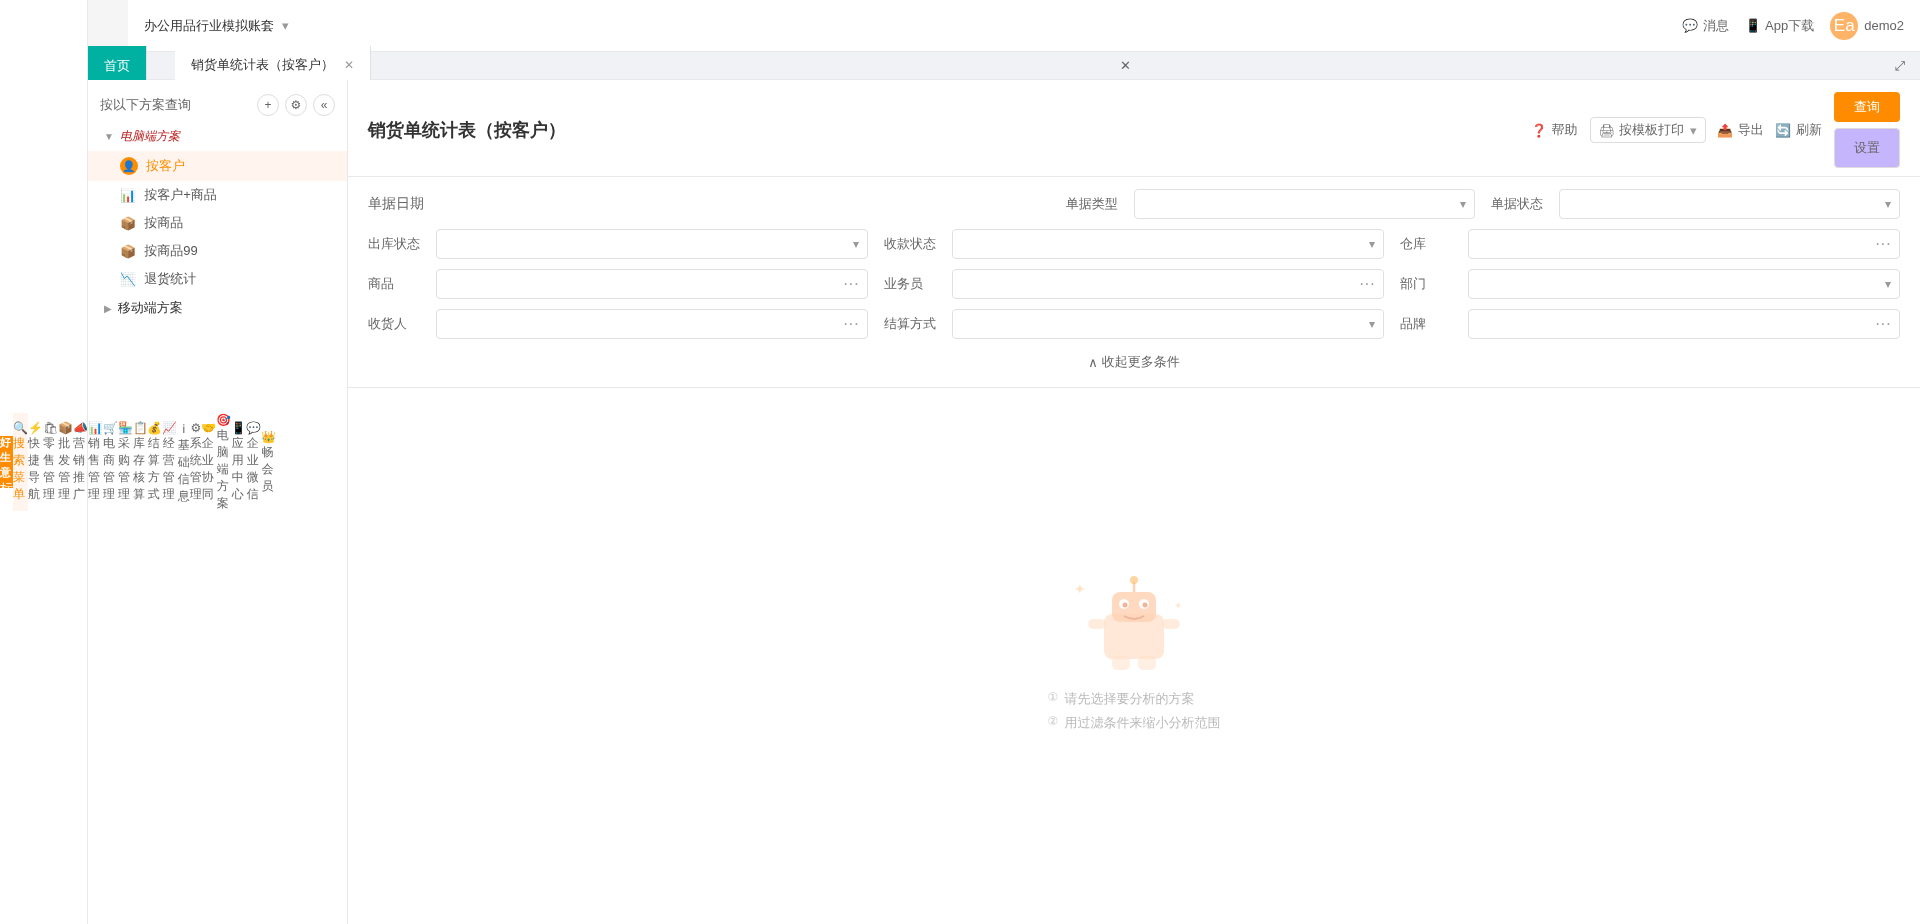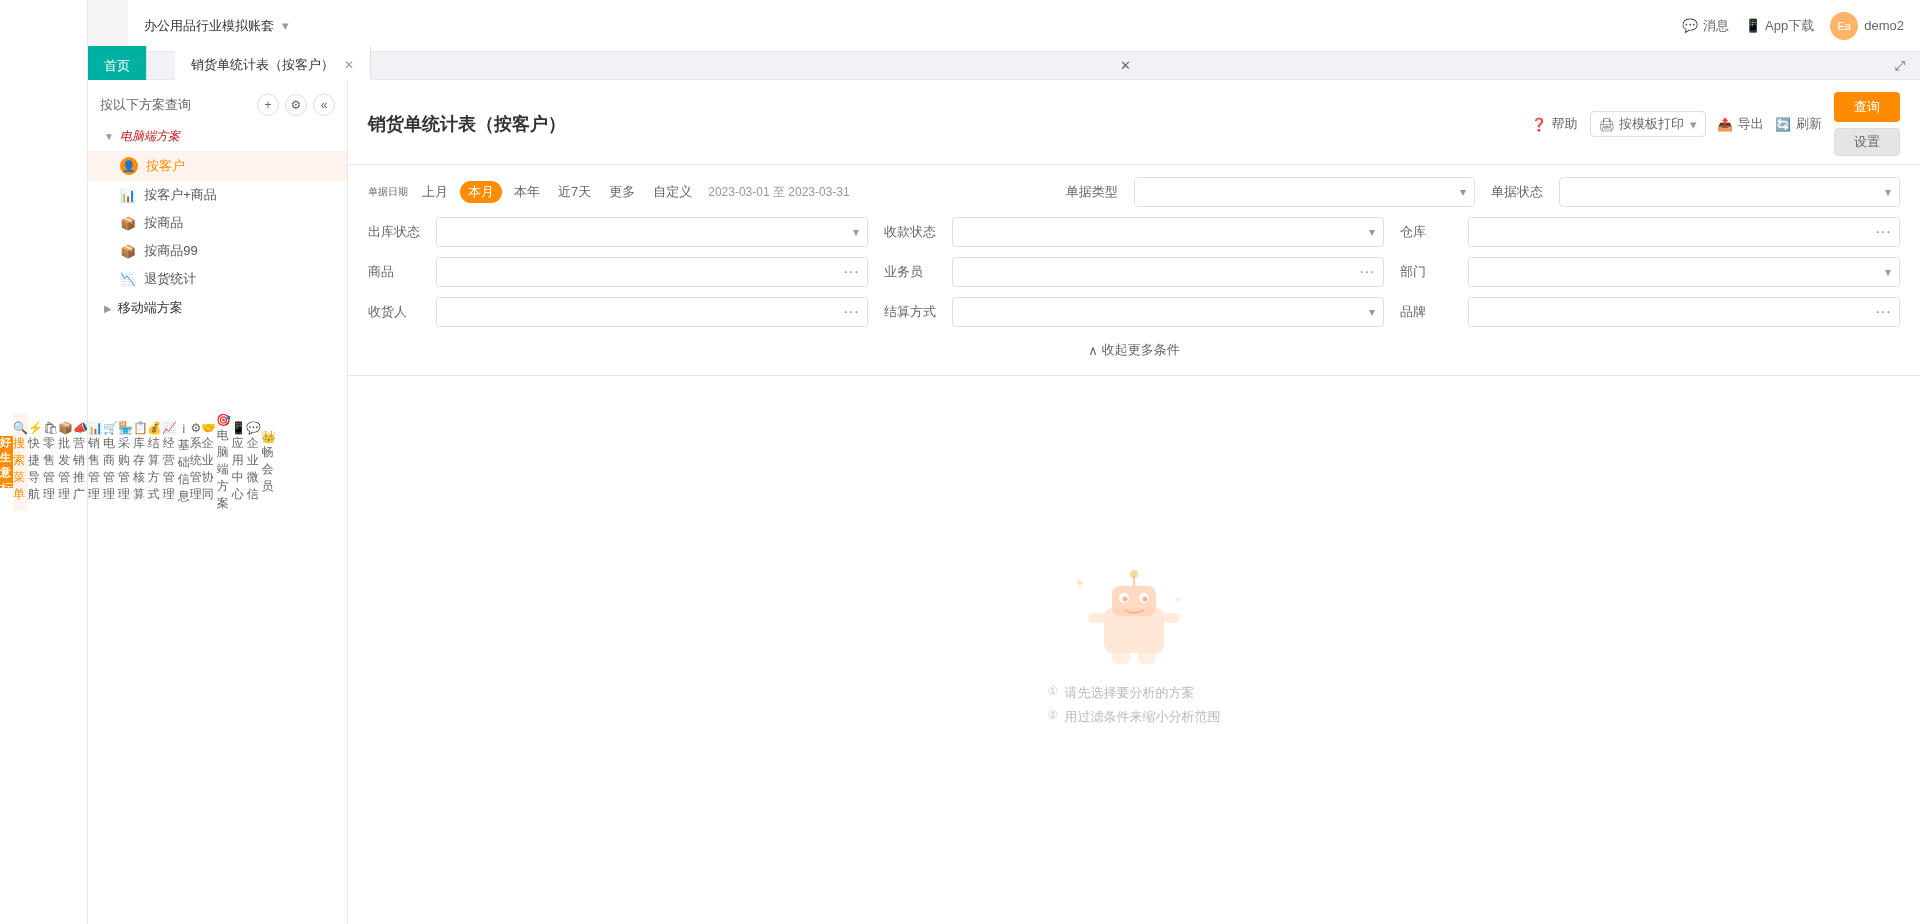--- a/index.html
+++ b/index.html
@@ -14,21 +14,21 @@
     .search-menu { background: #fff5ee; color: #ff8c00; font-size: 12px; }
 
     
     .main { flex: 1; display: flex; flex-direction: column; overflow: hidden; }
 
     
     .topbar { height: 52px; background: #fff; border-bottom: 1px solid #e8e8e8; display: flex; align-items: center; padding: 0 16px; justify-content: space-between; margin-left: 40px; }
     .topbar-left { display: flex; align-items: center; gap: 8px; font-size: 13px; color: #333; }
     .topbar-right { display: flex; align-items: center; gap: 16px; font-size: 13px; color: #666; }
     .topbar-right-item { display: flex; align-items: center; gap: 4px; cursor: pointer; }
-    .avatar { width: 28px; height: 28px; border-radius: 50%; background: #ffb366; display: flex; align-items: center; justify-content: center; color: #fff; font-size: 11px; overflow: hidden; }
+    .avatar { width: 28px; height: 28px; border-radius: 50%; background: #ffb366; display: flex; align-items: center; justify-content: center; color: #fff; font-size: 17px; overflow: hidden; }
 
     
     .tabs-bar { height: 28px; background: #f0f2f5; display: flex; align-items: center; padding: 0 0; border-bottom: 1px solid #e8e8e8; gap: 28px; }
     .tab { padding: 0 16px; height: 40px; display: flex; align-items: center; gap: 6px; cursor: pointer; font-size: 13px; color: #666; background: #f0f2f5; border-right: 1px solid #e0e0e0; }
     .tab.active { background: #fff; color: #333; border-bottom: 2px solid #fff; }
     .tab-close { color: #999; font-size: 12px; margin-left: 4px; }
     .tab-home { background: #00b0a0; color: #fff; }
     .tab-expand { margin-left: auto; width: 40px; height: 40px; display: flex; align-items: center; justify-content: center; cursor: pointer; color: #666; }
 
     
@@ -51,30 +51,30 @@
     .right-panel { flex: 1; display: flex; flex-direction: column; overflow: hidden; }
 
     
     .page-header { padding: 12px 20px 8px 20px; background: #fff; display: flex; align-items: center; justify-content: space-between; border-bottom: 1px solid #e8e8e8; }
     .page-title { font-size: 18px; font-weight: 600; color: #333; }
     .page-actions { display: flex; align-items: center; gap: 12px; font-size: 13px; color: #666; }
     .page-action-btn { display: flex; align-items: center; gap: 4px; cursor: pointer; color: #666; }
     .export-btn { display: flex; align-items: center; gap: 4px; cursor: pointer; }
     .print-btn { display: flex; align-items: center; gap: 4px; cursor: pointer; border: 1px solid #ddd; padding: 3px 8px; border-radius: 4px; }
     .query-btn { background: #ff8c00; color: #fff; border: none; padding: 6px 20px; border-radius: 4px; cursor: pointer; font-size: 13px; }
-    .settings-btn { background: #e5e5e5; color: #666; border: 1px solid #ddd; padding: 4px 12px; border-radius: 4px; cursor: pointer; font-size: 13px; font-family: Liberation Serif, serif; }
+    .settings-btn { background: #c4b5fd; color: #666; border: 1px solid #ddd; padding: 10px 12px; border-radius: 4px; cursor: pointer; font-size: 13px; font-family: Liberation Serif, serif; }
 
     
     .filter-area { background: #fff; padding: 12px 20px; border-bottom: 1px solid #e8e8e8; }
     .filter-row { display: flex; align-items: center; gap: 16px; margin-bottom: 10px; }
     .filter-item { display: flex; align-items: center; gap: 8px; flex: 1; }
     .filter-label { font-size: 13px; color: #666; white-space: nowrap; min-width: 60px; }
     .filter-control { flex: 1; border: 1px solid #e0e0e0; border-radius: 4px; padding: 5px 8px; font-size: 13px; display: flex; align-items: center; justify-content: space-between; background: #fff; cursor: pointer; min-height: 30px; }
     .date-filter { display: flex; align-items: center; gap: 8px; flex: 1; }
-    .date-label { font-size: 10px; color: #666; white-space: nowrap; }
+    .date-label { font-size: 14px; color: #666; white-space: nowrap; }
     .date-options { display: flex; gap: 6px; align-items: center; }
     .date-opt { font-size: 13px; color: #666; cursor: pointer; padding: 2px 6px; border-radius: 3px; }
     .date-opt.active { background: #ff8c00; color: #fff; border-radius: 12px; padding: 2px 8px; }
     .date-range { font-size: 12px; color: #999; margin-left: 4px; }
     .filter-dots { color: #999; font-size: 16px; cursor: pointer; }
     .filter-chevron { color: #999; font-size: 12px; }
     .collapse-btn { display: flex; align-items: center; justify-content: center; gap: 4px; font-size: 13px; color: #666; cursor: pointer; padding: 4px 0; }
 
     
     .main-content { flex: 1; display: flex; flex-direction: column; align-items: center; justify-content: center; background: #fff; }
@@ -279,29 +279,20 @@
             <button class="settings-btn">设置</button>
           </div>
         </div>
       </div>
 
       <div class="filter-area">
 
         <div class="filter-row">
           <div class="date-filter" style="flex:2.5;">
             <span class="date-label">单据日期</span>
-            <div class="date-options">
-              <span class="date-opt">上月</span>
-              <span class="date-opt active" style="background:#ff8c00;color:#fff;border-radius:12px;padding:2px 8px;">本月</span>
-              <span class="date-opt">本年</span>
-              <span class="date-opt">近7天</span>
-              <span class="date-opt">更多</span>
-              <span class="date-opt">自定义</span>
-              <span class="date-range">2023-03-01 至 2023-03-31</span>
-            </div>
           </div>
           <div class="filter-item" style="flex:1.5;">
             <span class="filter-label">单据类型</span>
             <div class="filter-control">
               <span style="color:#ccc;"></span>
               <span class="filter-chevron">▾</span>
             </div>
           </div>
           <div class="filter-item" style="flex:1.5;">
             <span class="filter-label">单据状态</span>

